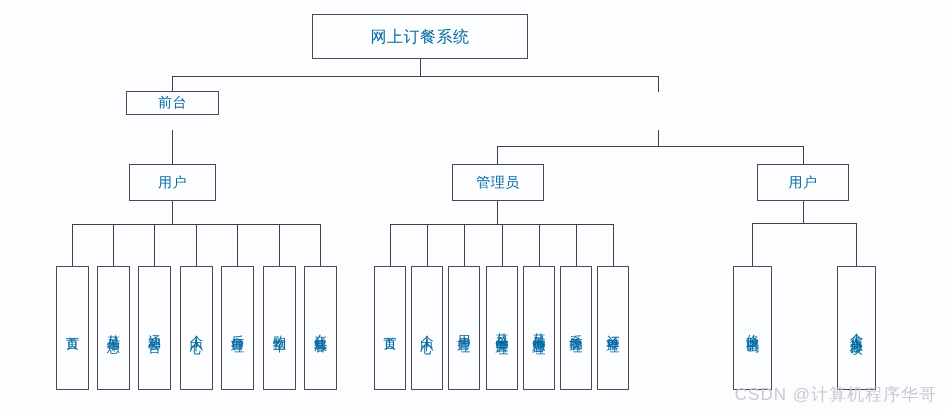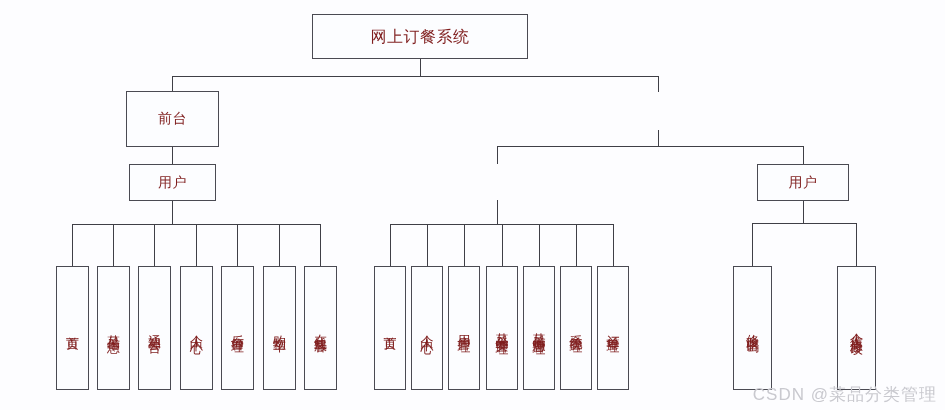--- a/index.html
+++ b/index.html
@@ -22,21 +22,21 @@
 
   
   .node {
     position: absolute;
     box-sizing: border-box;
     border: 1px solid #4a4a52;
     background: #fcfdff;
     display: flex;
     align-items: center;
     justify-content: center;
-    color: #7f1d1d;
+    color: #0369a1;
     z-index: 3;
   }
   .node .label {
     display: block;
     text-align: center;
     line-height: 1.12;
     letter-spacing: 0.5px;
   }
 
   .node.root   { font-size: 16px; }
@@ -120,29 +120,32 @@
 
   <div class="ln v" style="left:803px; top:200px; height:23px;"></div>
   <div class="ln h" style="left:752px; top:223px; width:104px;"></div>
   <div class="ln v" style="left:752px; top:223px; height:43px;"></div>
   <div class="ln v" style="left:856px; top:223px; height:43px;"></div>
 
   <div class="node root" style="left:312px; top:14px; width:216px; height:45px;">
     <span class="label">网上订餐系统</span>
   </div>
 
-  <div class="node level2" style="left:126px; top:91px; width:93px; height:56px;">
+  <div class="node level2" style="left:126px; top:91px; width:93px; height:24px;">
     <span class="label">前台</span>
   </div>
 
 
   <div class="node level3" style="left:129px; top:164px; width:87px; height:37px;">
     <span class="label">用户</span>
   </div>
 
+  <div class="node level3" style="left:452px; top:164px; width:92px; height:37px;">
+    <span class="label">管理员</span>
+  </div>
 
   <div class="node level3" style="left:757px; top:164px; width:92px; height:37px;">
     <span class="label">用户</span>
   </div>
 
   <div class="node leaf" style="left:56px;  top:266px; width:33px; height:124px;">
     <span class="label">首页</span>
   </div>
   <div class="node leaf" style="left:97px;  top:266px; width:33px; height:124px;">
     <span class="label">菜品信息</span>
@@ -185,15 +188,15 @@
     <span class="label">订单管理</span>
   </div>
 
   <div class="node leaf" style="left:733px; top:266px; width:39px; height:124px;">
     <span class="label">修改密码</span>
   </div>
   <div class="node leaf" style="left:837px; top:266px; width:39px; height:124px;">
     <span class="label">个人信息修改</span>
   </div>
 
-  <div id="watermark">CSDN @菜品分类管理</div>
+  <div id="watermark">CSDN @计算机程序华哥</div>
 
 </div>
 
 </body></html>

